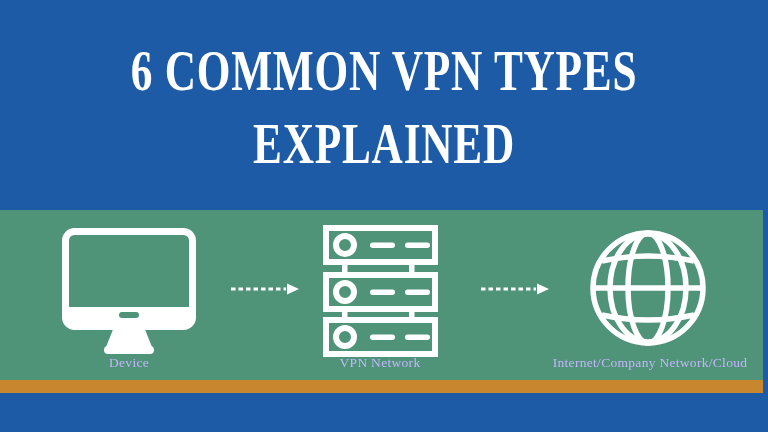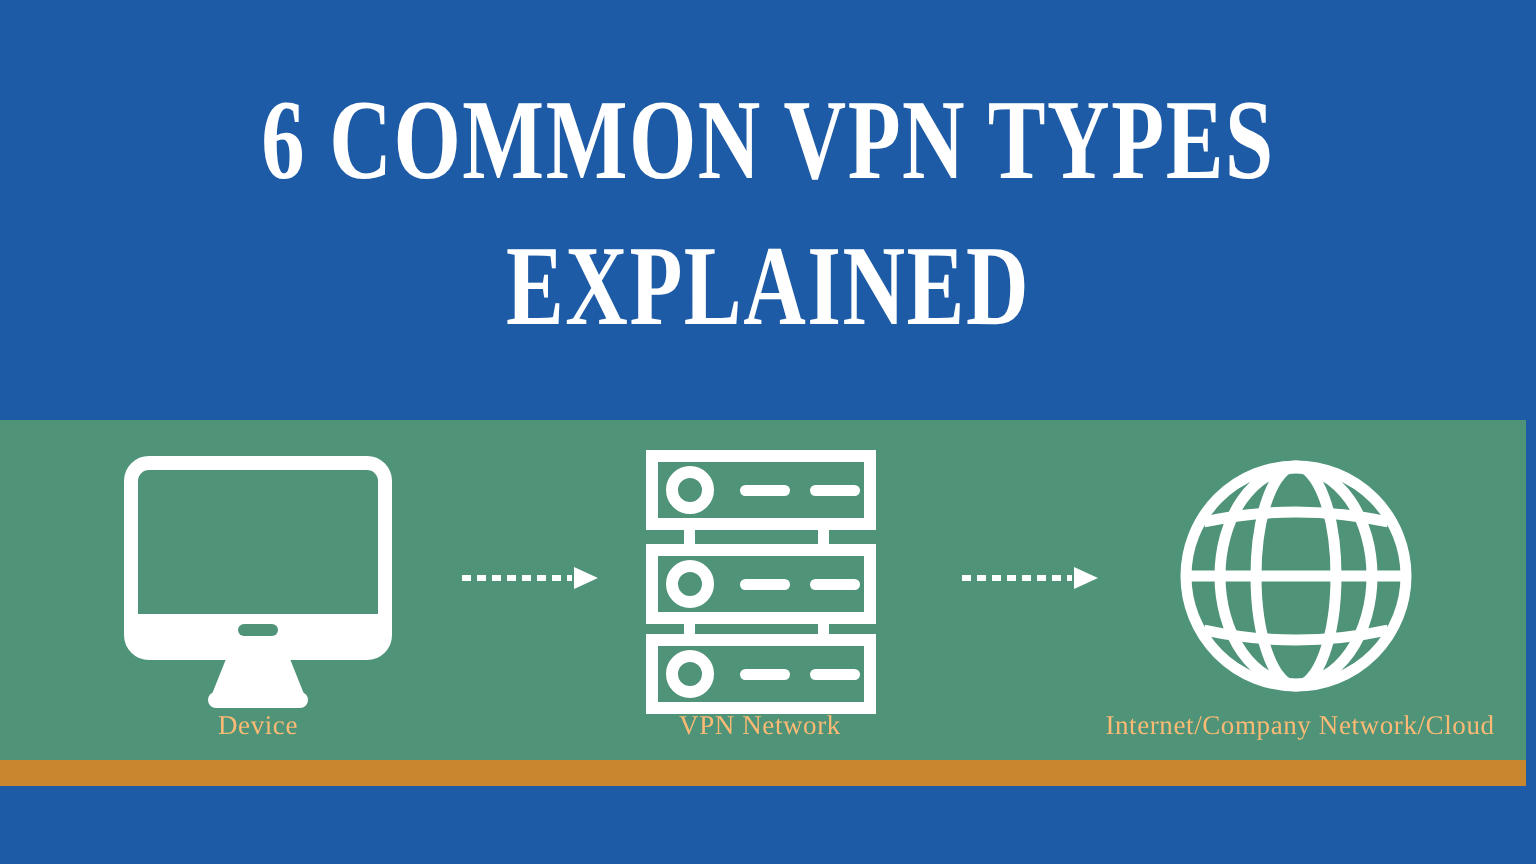--- a/index.html
+++ b/index.html
@@ -40,21 +40,21 @@
   
   .icon{position:absolute;display:block;color:#ffffff;}
   .monitor-icon{left:60px;top:225px;}
   .server-icon{left:318px;top:222px;}
   .globe-icon{left:588px;top:228px;}
   .arrow-1{left:230px;top:283px;}
   .arrow-2{left:480px;top:283px;}
   
   .node-label{
     position:absolute;top:355px;
-    color:#fdba74;
+    color:#c4b5fd;
     font-size:13.5px;
     letter-spacing:0.3px;
     text-align:center;
     white-space:nowrap;
   }
   .label-device{left:29px;width:200px;}
   .label-server{left:280px;width:200px;}
   .label-internet{left:510px;width:280px;}
 </style>
 </head>

